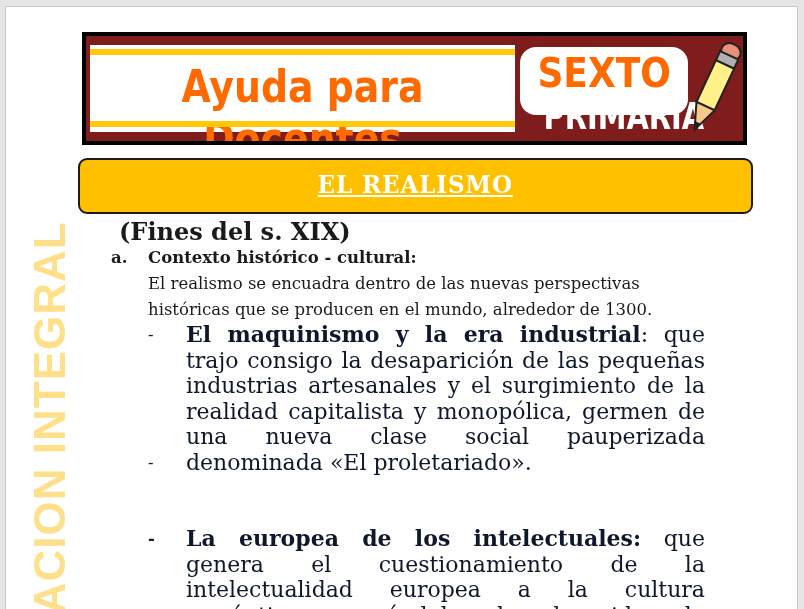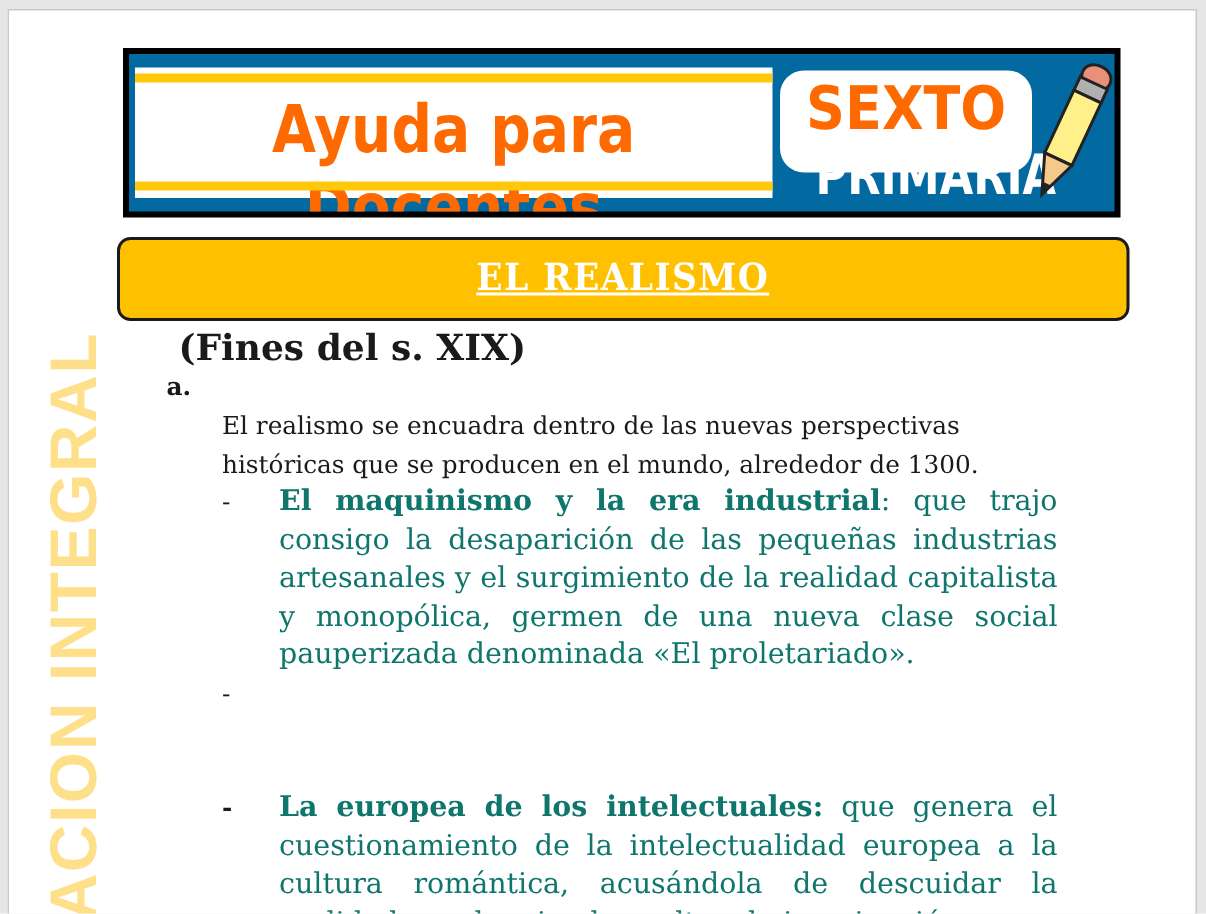--- a/index.html
+++ b/index.html
@@ -26,21 +26,21 @@
       font-family: "Liberation Sans", "DejaVu Sans", sans-serif;
       font-weight: bold; font-size: 44px; letter-spacing: 1px;
       color: #ffe08a; line-height: 40px;
     }
     
     .banner {
       position: absolute; left: 76px; top: 25px; width: 665px; height: 113px;
       background: #000; padding: 4px; box-sizing: border-box;
     }
     .banner-inner {
-      position: relative; width: 100%; height: 100%; background: #0369a1; overflow: hidden;
+      position: relative; width: 100%; height: 100%; background: #7f1d1d; overflow: hidden;
     }
     .banner-left {
       position: absolute; left: 4px; top: 9px; width: 425px; height: 87px; background: #fff;
     }
     .stripe { position: absolute; left: 0; right: 0; height: 6px; background: #ffc80a; }
     .stripe.top { top: 4px; }
     .stripe.bottom { bottom: 5px; }
     .banner-title {
       position: absolute; left: 0; right: 0; top: 16px; text-align: center;
       font-family: "DejaVu Sans", "Liberation Sans", sans-serif; font-weight: bold;
@@ -82,21 +82,21 @@
     
     .text { position: absolute; color: #1a1a1a; font-size: 16.5px; line-height: 25.6px; }
     .subtitle { left: 113px; top: 212px; font-weight: bold; font-size: 24px; }
     .item-a-label { left: 105px; top: 238px; font-weight: bold; }
     .item-a-title { left: 142px; top: 238px; font-weight: bold; }
     .item-a-body { left: 142px; top: 264px; width: 560px; }
     .bullet { position: absolute; left: 142px; font-size: 16.5px; color: #1a1a1a; line-height: 25.6px; }
     .bullet-text {
       position: absolute; left: 180px; width: 519px;
       text-align: justify; text-align-last: left;
-      font-size: 19px; line-height: 25.6px; color: #0f766e;
+      font-size: 22px; line-height: 25.6px; color: #0f172a;
     }
     .b1 { top: 315px; }
     .b2 { top: 443px; }
     .b3 { top: 519px; }
     .bold { font-weight: bold; }
     .dash-bold { font-weight: bold; }
   </style>
 </head>
 <body>
 
@@ -128,20 +128,21 @@
       </svg>
     </div>
   </div>
 
   <div class="title-box">
     <span>EL REALISMO</span>
   </div>
 
   <div class="text subtitle">(Fines del s. XIX)</div>
   <div class="text item-a-label">a.</div>
+  <div class="text item-a-title">Contexto histórico - cultural:</div>
   <div class="text item-a-body">El realismo se encuadra dentro de las nuevas perspectivas históricas que se producen en el mundo, alrededor de 1300.</div>
 
   <div class="bullet b1">-</div>
   <div class="bullet-text b1"><span class="bold">El maquinismo y la era industrial</span><span>: que trajo consigo la desaparición de las pequeñas industrias artesanales y el surgimiento de la realidad capitalista y monopólica, germen de una nueva clase social pauperizada denominada «El proletariado».</span></div>
 
   <div class="bullet b2">-</div>
 
   <div class="bullet b3 dash-bold">-</div>
   <div class="bullet-text b3"><span class="bold">La europea de los intelectuales:</span><span> que genera el cuestionamiento de la intelectualidad europea a la cultura romántica, acusándola de descuidar la realidad por dar rienda suelta a la imaginación.</span></div>
 

